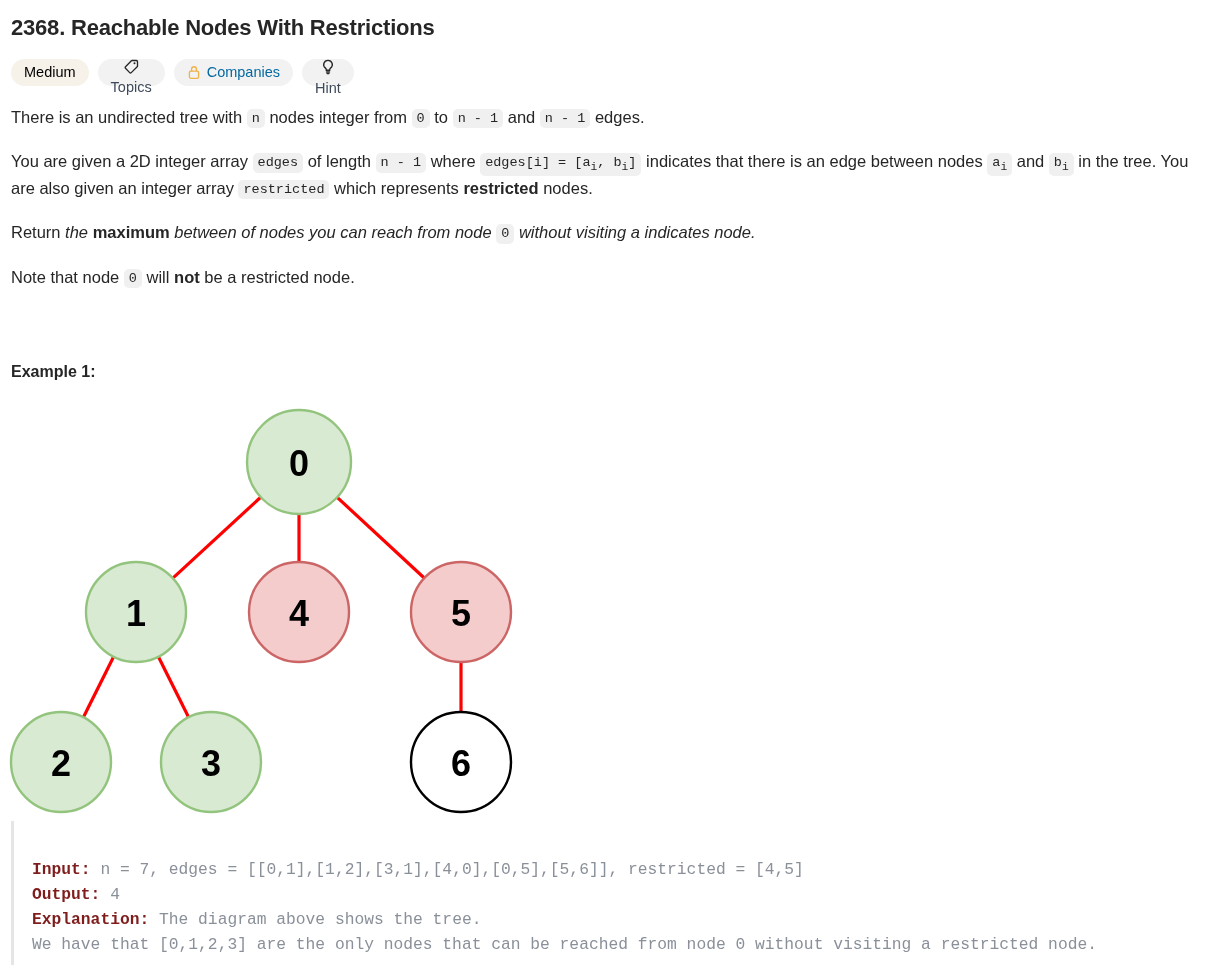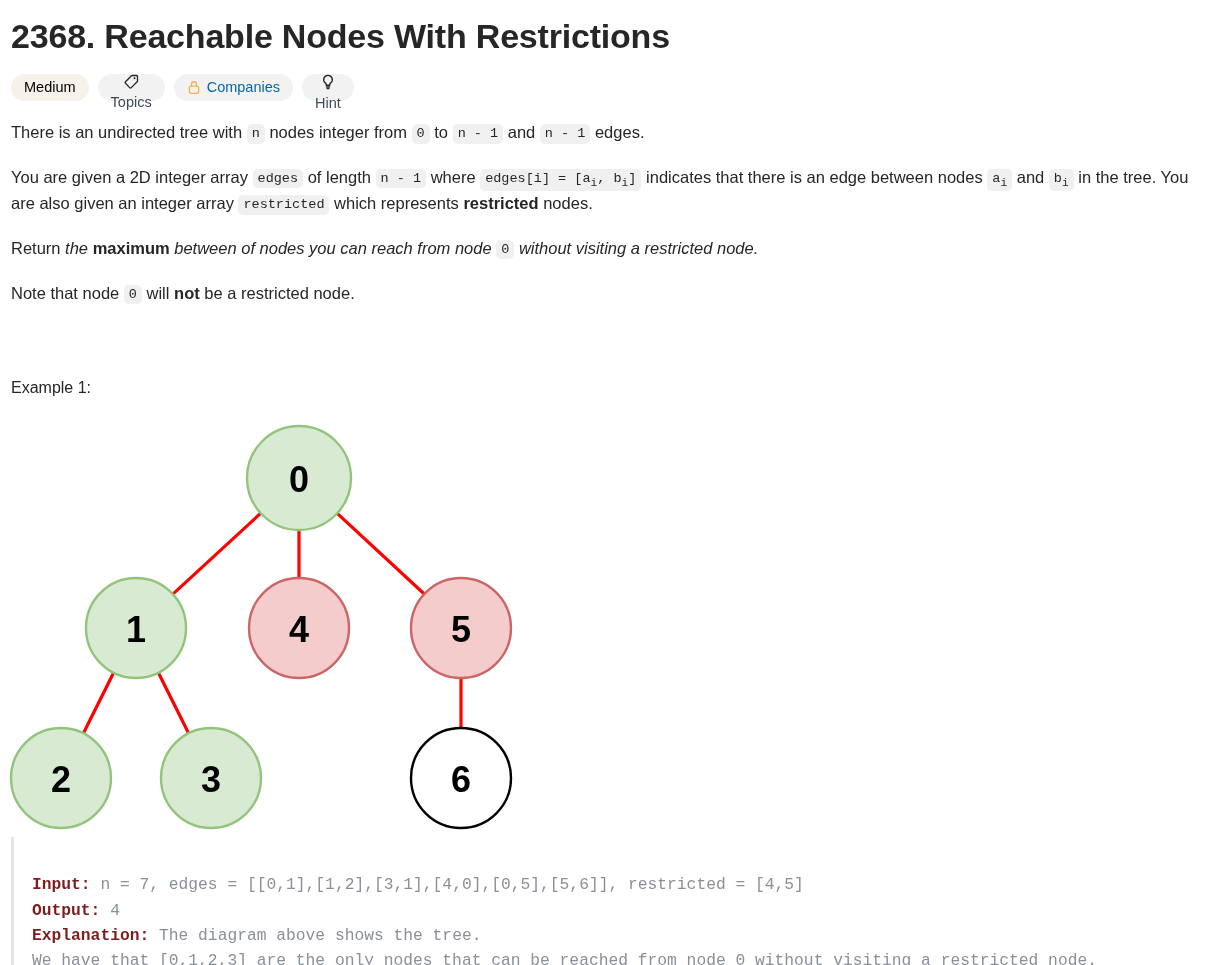--- a/index.html
+++ b/index.html
@@ -19,21 +19,21 @@
     position: relative;
     width: 1211px;
     height: 965px;
     padding: 0;
     box-sizing: border-box;
   }
   
   .title {
     margin: 0;
     padding: 14px 0 0 11px;
-    font-size: 34px;
+    font-size: 22px;
     font-weight: 700;
     letter-spacing: -0.2px;
     line-height: 1.3;
     color: #262626;
   }
   
   .badge-row {
     display: flex;
     align-items: center;
     gap: 9px;
@@ -89,21 +89,21 @@
     vertical-align: 1px;
     white-space: pre;
   }
   .it { font-style: italic; }
   .bd { font-weight: 700; }
   .itbd { font-weight: 700; }
   
   .example-head {
     padding: 73px 16px 0 11px;
     font-size: 16px;
-    font-weight: 400;
+    font-weight: 700;
     color: #262626;
   }
   
   .tree-wrap {
     position: relative;
     margin-top: 12px;
     padding-left: 0px;
     height: 420px;
   }
   svg.tree { display: block; }
@@ -180,21 +180,21 @@
       <span>Hint</span>
     </span>
   </div>
 
   <div class="desc">
 
     <p><span>There is an undirected tree with </span><code class="ic">n</code><span> nodes integer from </span><code class="ic">0</code><span> to </span><code class="ic">n - 1</code><span> and </span><code class="ic">n - 1</code><span> edges.</span></p>
 
     <p><span>You are given a 2D integer array </span><code class="ic">edges</code><span> of length </span><code class="ic">n - 1</code><span> where </span><code class="ic"><span>edges[i] = [a</span><sub>i</sub><span>, b</span><sub>i</sub><span>]</span></code><span> indicates that there is an edge between nodes </span><code class="ic"><span>a</span><sub>i</sub></code><span> and </span><code class="ic"><span>b</span><sub>i</sub></code><span> in the tree. You are also given an integer array </span><code class="ic">restricted</code><span> which represents </span><b class="bd">restricted</b><span> nodes.</span></p>
 
-    <p><span>Return </span><i class="it">the </i><span class="itbd">maximum</span><i class="it"> between of nodes you can reach from node </i><code class="ic">0</code><i class="it"> without visiting a restricted node.</i></p>
+    <p><span>Return </span><i class="it">the </i><span class="itbd">maximum</span><i class="it"> between of nodes you can reach from node </i><code class="ic">0</code><i class="it"> without visiting a indicates node.</i></p>
 
     <p><span>Note that node </span><code class="ic">0</code><span> will </span><b class="bd">not</b><span> be a restricted node.</span></p>
   </div>
 
   <div class="example-head">Example 1:</div>
 
   <div class="tree-wrap">
     <svg class="tree" id="tree-svg" width="560" height="430" viewBox="0 0 560 430">
         <line x1="261.47210742029546" y1="103.53487047212074" x2="172.05621051775535" y2="185.8194381738448" stroke="#ff0000" class="edge-line"></line>
         <line x1="299" y1="120" x2="299" y2="170" stroke="#ff0000" class="edge-line"></line>

